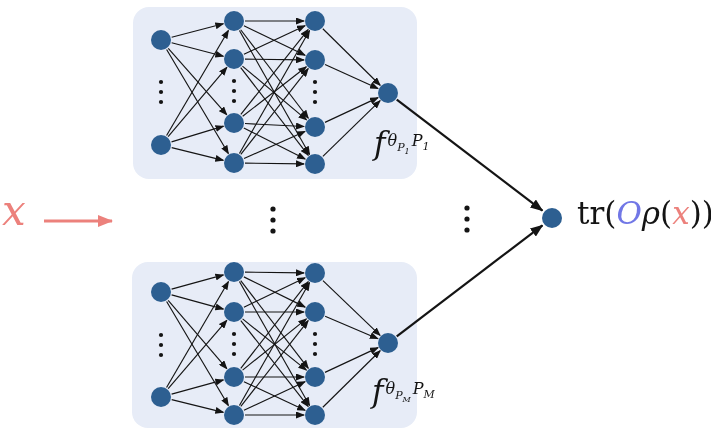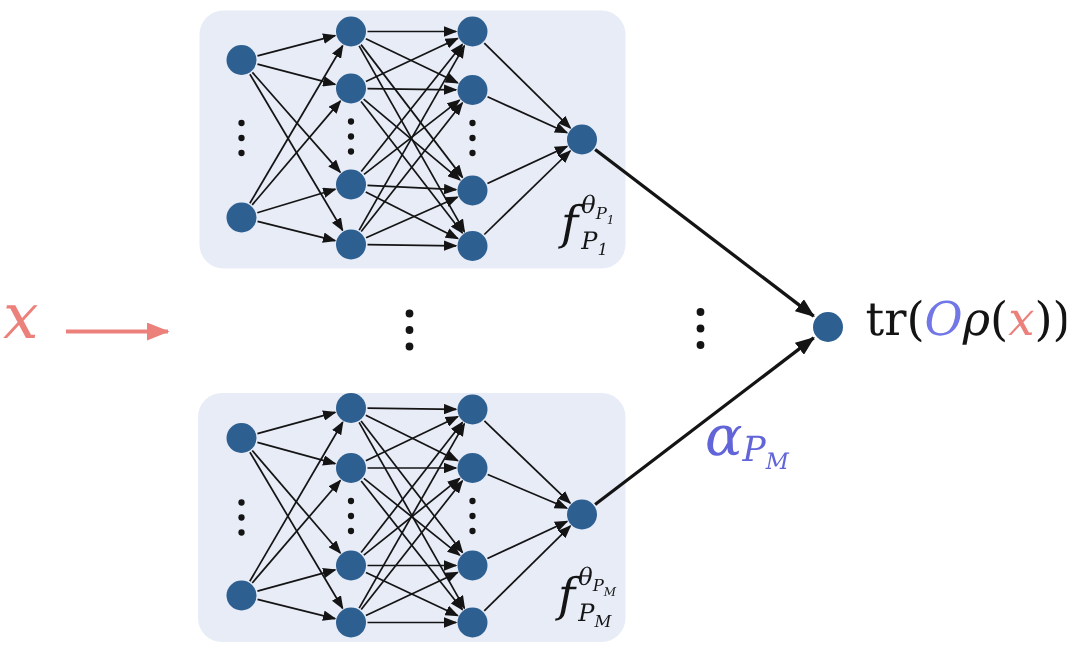--- a/index.html
+++ b/index.html
@@ -10,21 +10,21 @@
   .lbl{position:absolute;line-height:1;white-space:nowrap;}
 
   
   .input-x{left:2px;top:190px;font-size:42px;font-style:italic;}
 
   
   .f-label{display:flex;align-items:center;color:#141414;}
   .f-label-1{left:374px;top:129px;}
   .f-label-m{left:372px;top:377px;}
   .f-base{font-style:italic;font-size:31px;line-height:1;transform:translateY(-1px);}
-  .f-stack{display:inline-flex;flex-direction:column;margin-left:2px;gap:2px;}
+  .f-stack{display:inline-flex;flex-direction:row;margin-left:2px;gap:2px;}
   .f-row{font-size:16px;font-style:italic;line-height:1;}
   .f-row sub{font-size:11px;}
   .f-row sub sub{font-size:8px;}
 
   
   .alpha-label{font-style:italic;}
   .alpha-label-1{left:468px;top:114px;}
   .alpha-label-m{left:470px;top:272px;}
   .alpha-base{font-size:37px;line-height:1;}
   .alpha-sub{font-size:23px;}
@@ -175,21 +175,18 @@
 
   <div class="lbl f-label f-label-m">
     <span class="f-base">f</span>
       <span class="f-stack">
         <span class="f-row"><span>θ</span><sub><span>P</span><sub><span>M</span></sub></sub></span>
         <span class="f-row"><span>P</span><sub><span>M</span></sub></span>
       </span>
   </div>
 
 
-  <div class="lbl alpha-label alpha-label-m" style="color: rgb(97, 101, 216);">
-    <span class="alpha-base">α</span><sub class="alpha-sub"><span>P</span><sub><span>M</span></sub></sub>
-  </div>
 
   <div class="lbl output-expr">
     <span>tr(</span><span class="it" style="color: rgb(113, 119, 230);">O</span><span class="it">ρ</span><span>(</span><span class="it" style="color: rgb(236, 129, 124);">x</span><span>))</span>
   </div>
 
 </div>
 
 </body></html>

